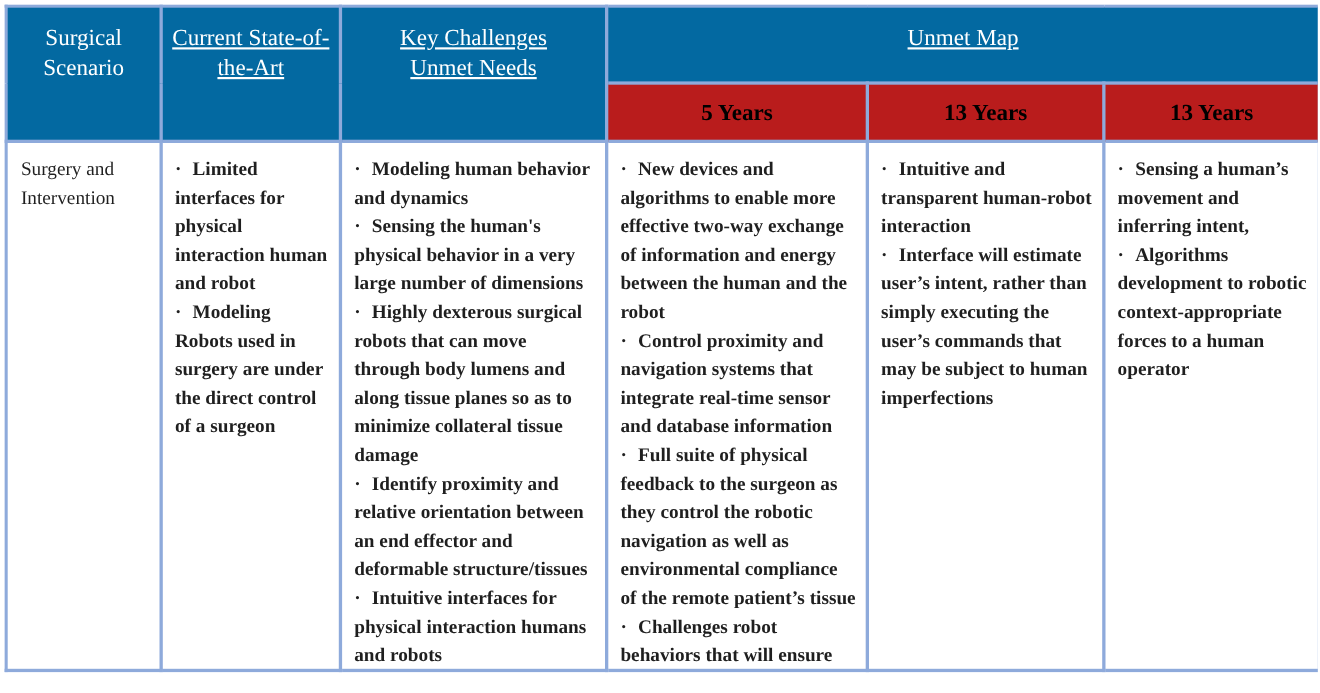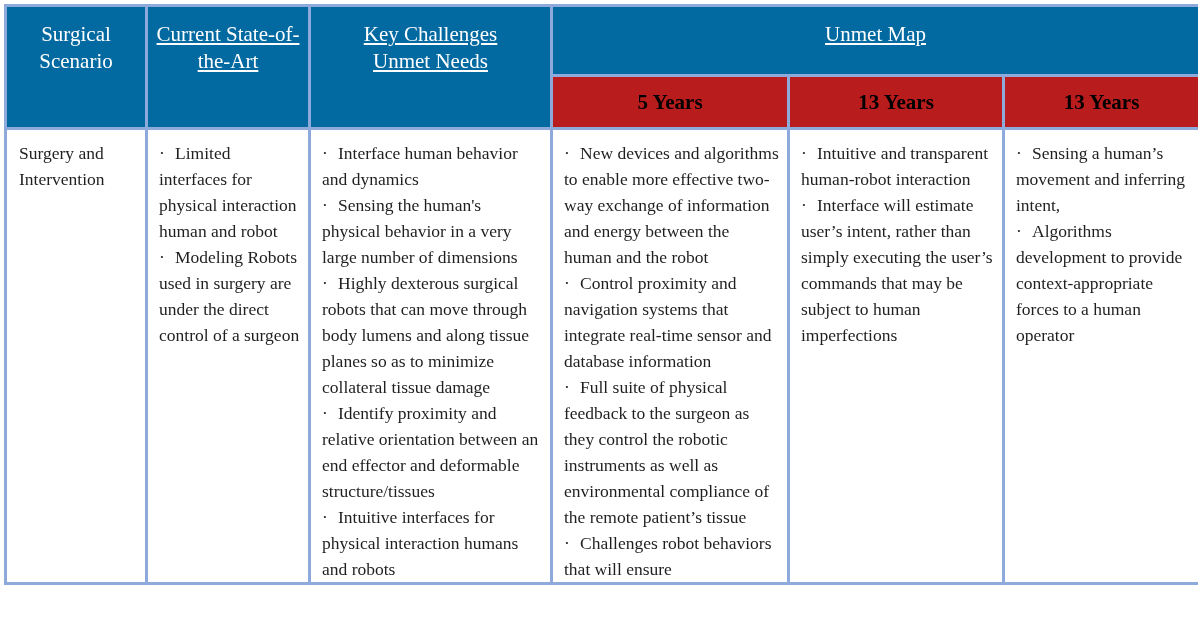--- a/index.html
+++ b/index.html
@@ -8,21 +8,21 @@
     font-family: "Liberation Serif", "DejaVu Serif", serif;
   }
   .table-wrap { position: absolute; left: 4px; top: 4px; width: 1194px; height: 640px; overflow: hidden; }
   table { border-collapse: collapse; table-layout: fixed; width: 1194px; }
   th, td { border: 3px solid #8eaadb; padding: 0; vertical-align: top; }
   .hdr { background: #0369a1; color: #ffffff; font-weight: normal; font-size: 21px; line-height: 27px; text-align: center; }
   .hdr-top { height: 53px; vertical-align: top; padding-top: 14px; }
   .hdr-main { vertical-align: top; padding-top: 14px; }
   .sub { background: #b91c1c; color: #000; font-weight: bold; font-size: 21px; text-align: center; vertical-align: middle; height: 50px; }
   td { font-size: 17.5px; line-height: 26px; color: #1f1f1f; padding: 10px 8px 0 11px; }
-  .item { display: block; }
+  .item { display: block; font-weight: bold; }
   .bul { display: inline-block; width: 16px; }
   .th-dark-left { border-left: 3px solid #14b8a6; text-decoration: underline; }
 </style>
 </head>
 <body>
 
 <div class="table-wrap">
 <table>
   <colgroup>
     <col style="width:141px">
@@ -46,36 +46,36 @@
     </tr>
   </thead>
   <tbody>
     <tr>
       <td style="padding-left:12px;"><span>Surgery and Intervention</span></td>
       <td>
         <span class="item"><span class="bul">·</span><span>Limited interfaces for physical interaction human and robot</span></span>
         <span class="item"><span class="bul">·</span><span>Modeling Robots used in surgery are under the direct control of a surgeon</span></span>
       </td>
       <td>
-        <span class="item"><span class="bul">·</span><span>Interface human behavior and dynamics</span></span>
+        <span class="item"><span class="bul">·</span><span>Modeling human behavior and dynamics</span></span>
         <span class="item"><span class="bul">·</span><span>Sensing the human's physical behavior in a very large number of dimensions</span></span>
         <span class="item"><span class="bul">·</span><span>Highly dexterous surgical robots that can move through body lumens and along tissue planes so as to minimize collateral tissue damage</span></span>
         <span class="item"><span class="bul">·</span><span>Identify proximity and relative orientation between an end effector and deformable structure/tissues</span></span>
         <span class="item"><span class="bul">·</span><span>Intuitive interfaces for physical interaction humans and robots</span></span>
       </td>
       <td>
         <span class="item"><span class="bul">·</span><span>New devices and algorithms to enable more effective two-way exchange of information and energy between the human and the robot</span></span>
         <span class="item"><span class="bul">·</span><span>Control proximity and navigation systems that integrate real-time sensor and database information</span></span>
-        <span class="item"><span class="bul">·</span><span>Full suite of physical feedback to the surgeon as they control the robotic instruments as well as environmental compliance of the remote patient’s tissue</span></span>
+        <span class="item"><span class="bul">·</span><span>Full suite of physical feedback to the surgeon as they control the robotic navigation as well as environmental compliance of the remote patient’s tissue</span></span>
         <span class="item"><span class="bul">·</span><span>Challenges robot behaviors that will ensure</span></span>
       </td>
       <td>
         <span class="item"><span class="bul">·</span><span>Intuitive and transparent human-robot interaction</span></span>
         <span class="item"><span class="bul">·</span><span>Interface will estimate user’s intent, rather than simply executing the user’s commands that may be subject to human imperfections</span></span>
       </td>
       <td>
         <span class="item"><span class="bul">·</span><span>Sensing a human’s movement and inferring intent,</span></span>
-        <span class="item"><span class="bul">·</span><span>Algorithms development to provide context-appropriate forces to a human operator</span></span>
+        <span class="item"><span class="bul">·</span><span>Algorithms development to robotic context-appropriate forces to a human operator</span></span>
       </td>
     </tr>
   </tbody>
 </table>
 </div>
 
 </body></html>

